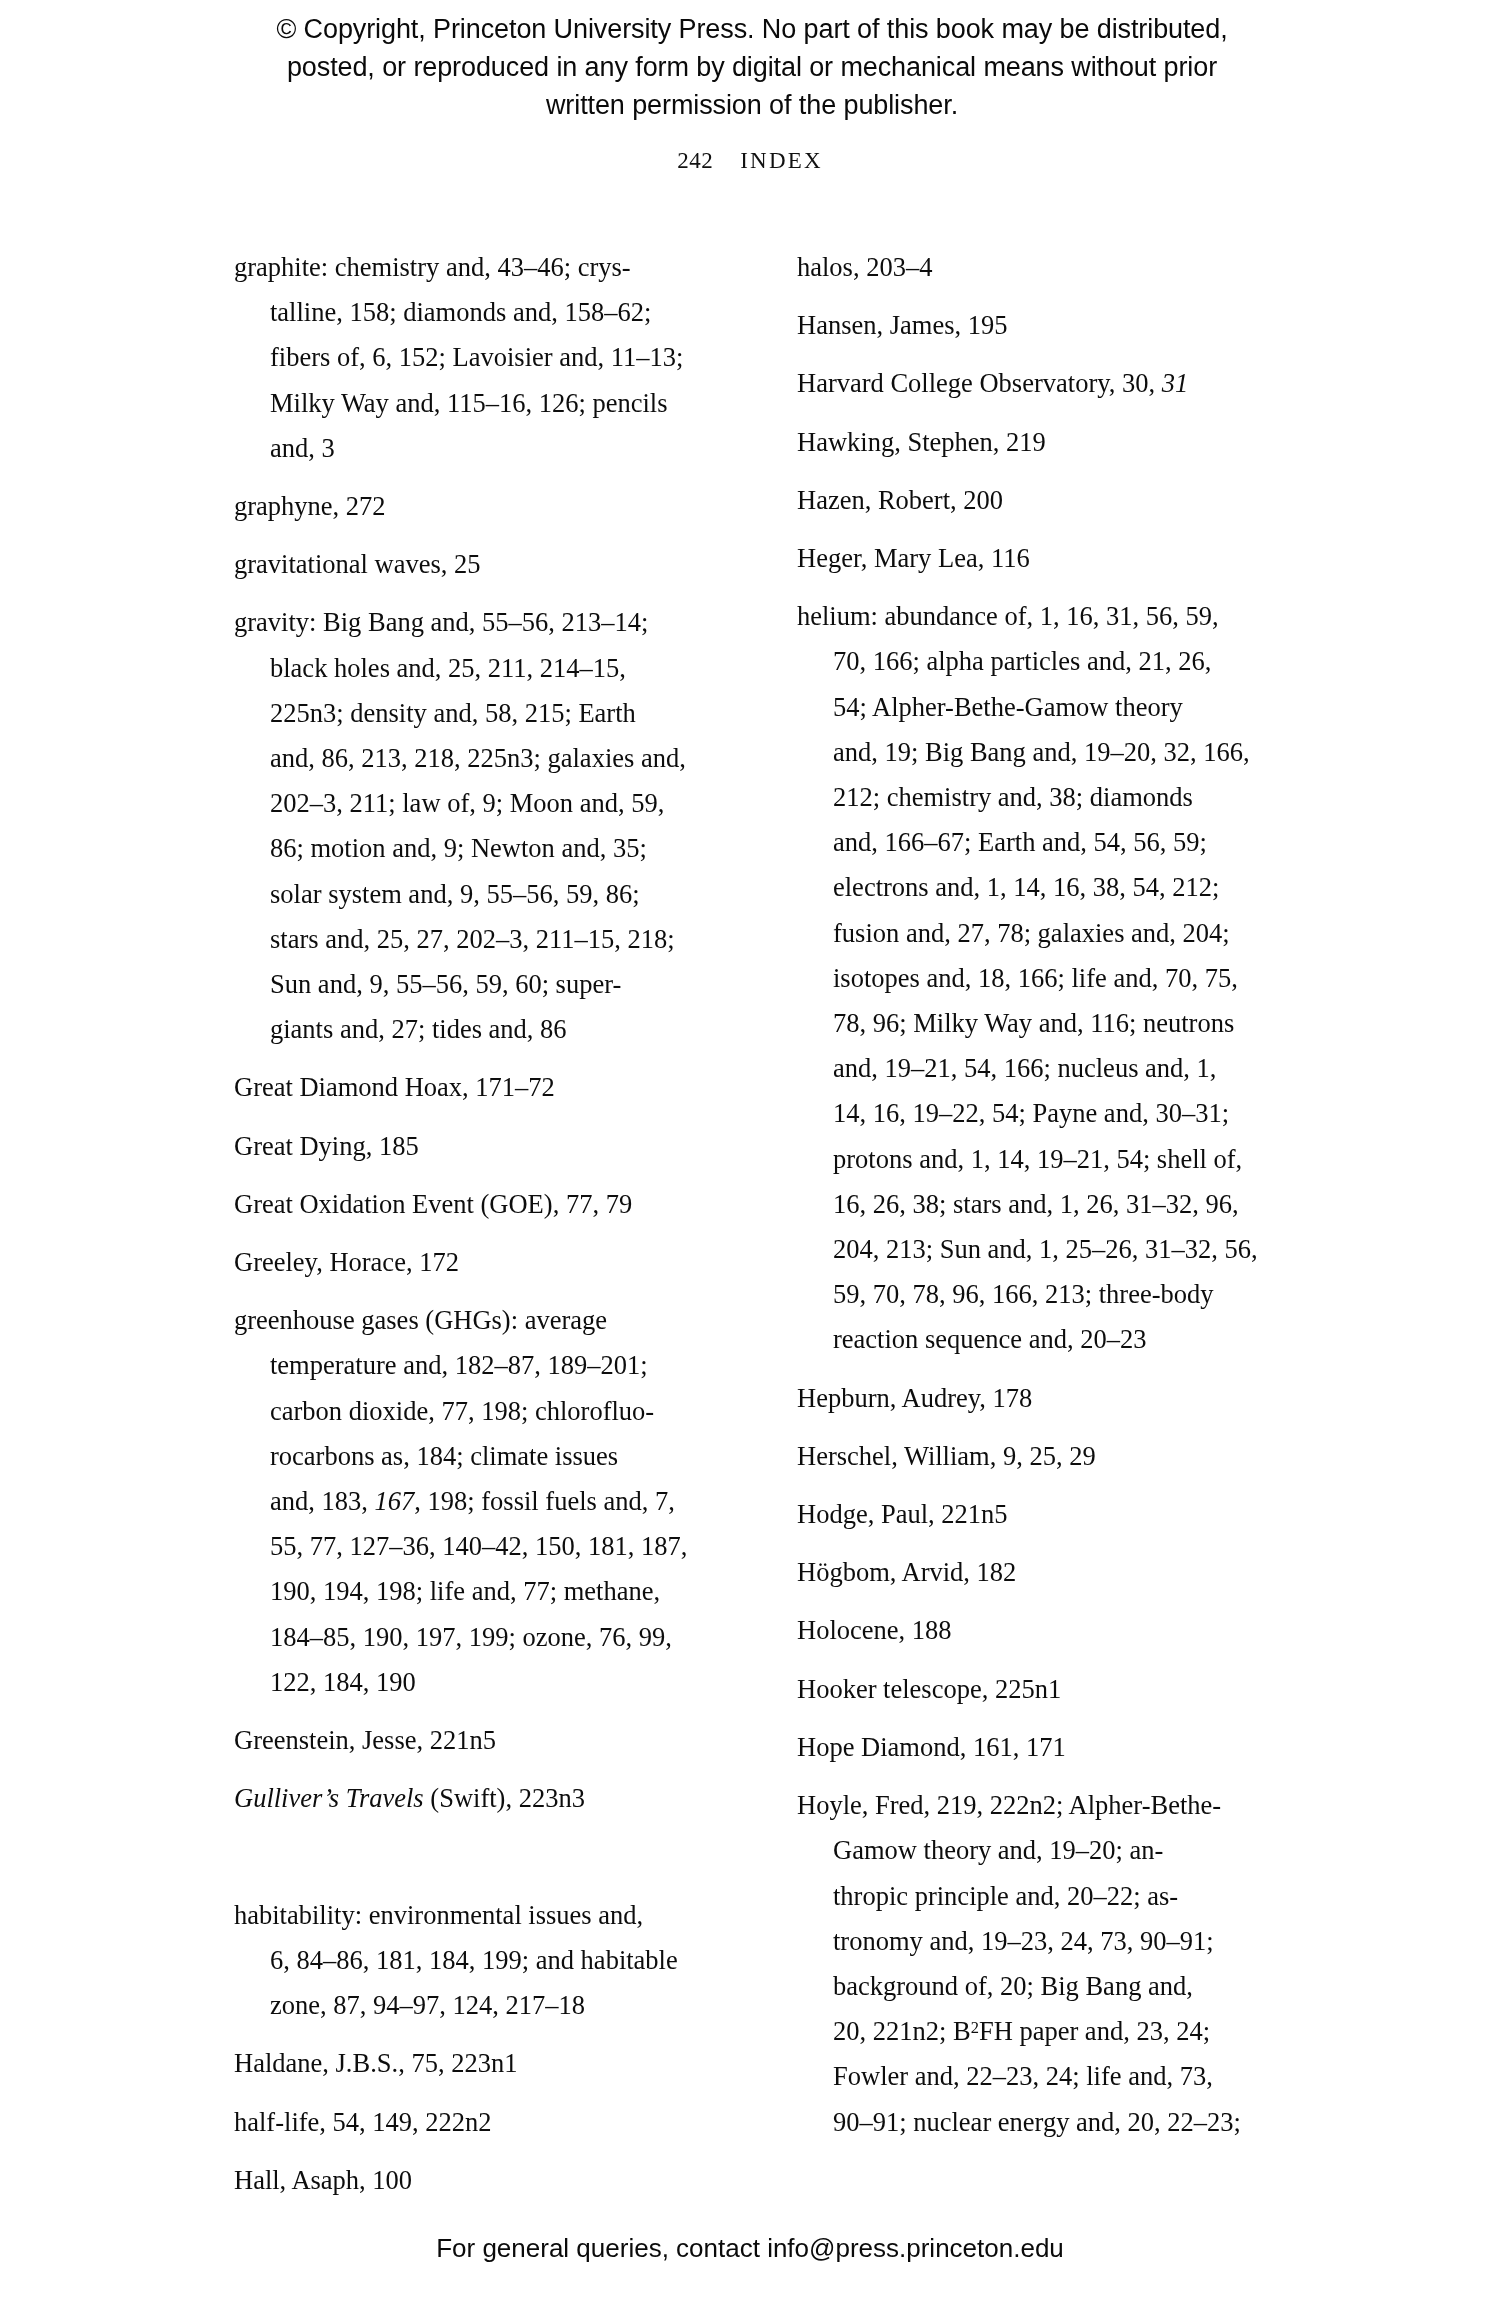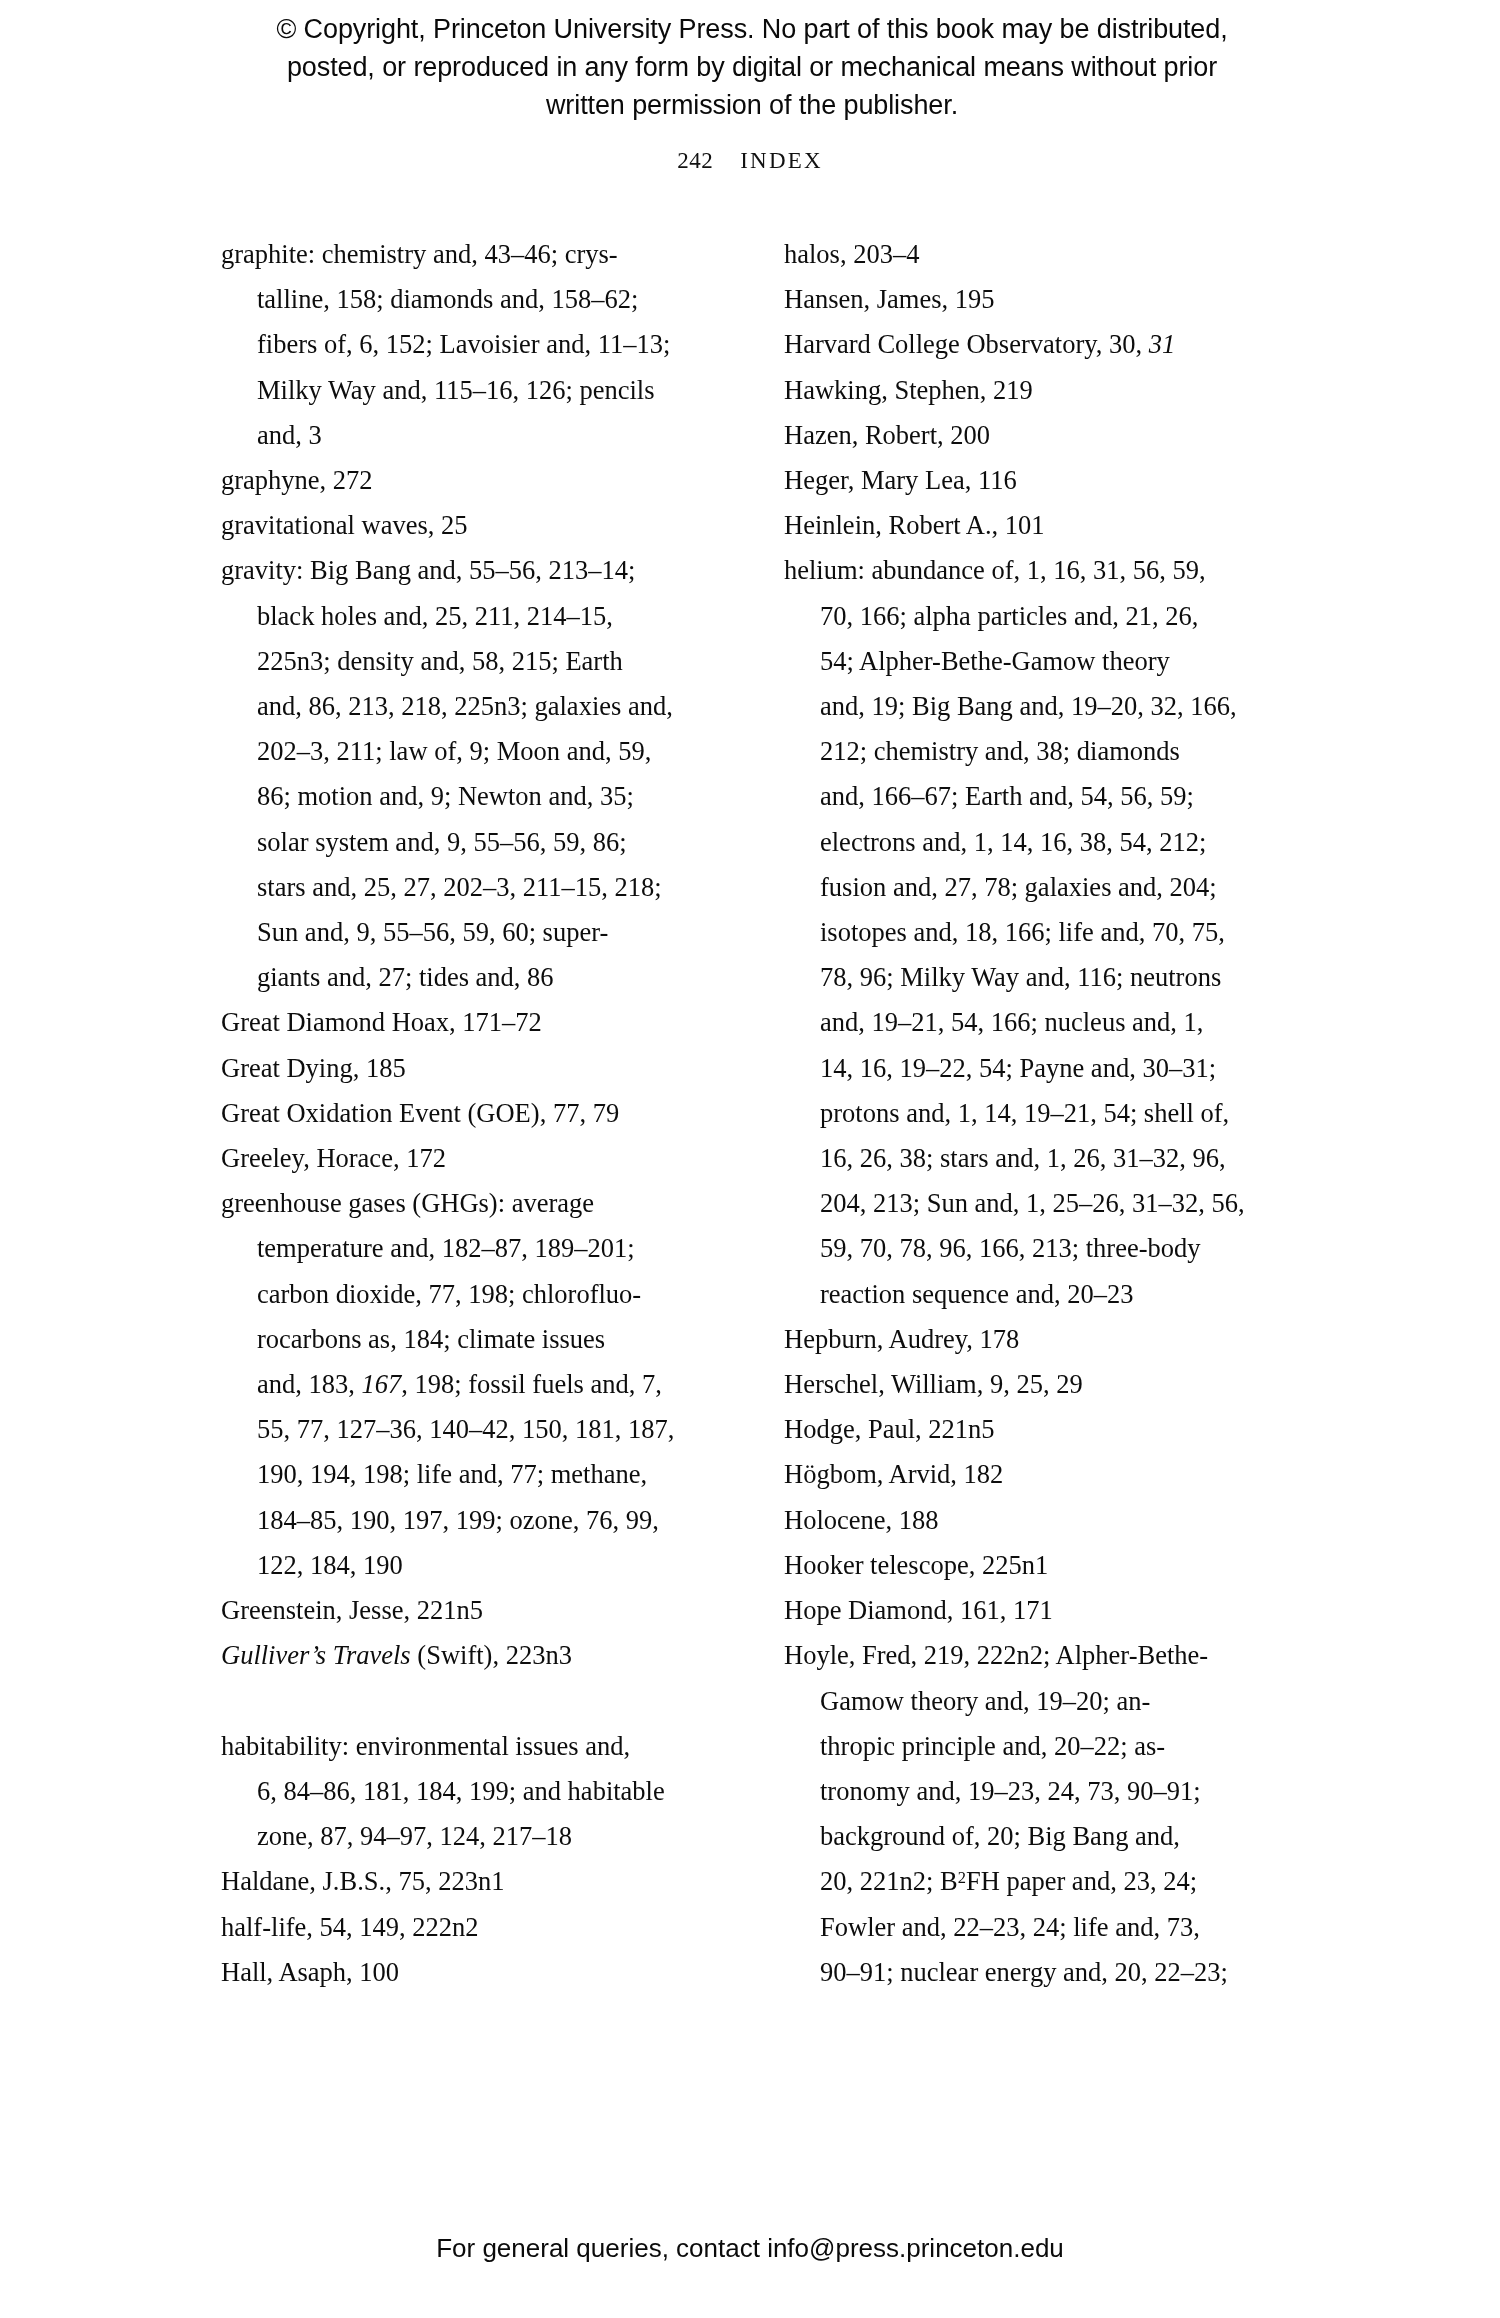--- a/index.html
+++ b/index.html
@@ -58,21 +58,21 @@
     position: absolute;
     top: 0;
     font-size: 26.5px;
     line-height: 45.2px;
     color: #0d0d0d;
   }
   .index-col.left  { left: 221px; width: 500px; }
   .index-col.right { left: 784px; width: 505px; }
 
   .entry {
-    margin: 0;
+    margin: 13px;
     padding-left: 36px;
     text-indent: -36px;
     white-space: pre-wrap;
   }
   .entry.blank {
     height: 45.2px;
     padding: 0;
     text-indent: 0;
   }
   .entry i { font-style: italic; }
@@ -145,21 +145,20 @@
       <p class="entry">half-life, 54, 149, 222n2</p>
       <p class="entry">Hall, Asaph, 100</p>
     </div>
   <div class="index-col right" id="right-col">
       <p class="entry">halos, 203–4</p>
       <p class="entry">Hansen, James, 195</p>
       <p class="entry">Harvard College Observatory, 30, <i>31</i></p>
       <p class="entry">Hawking, Stephen, 219</p>
       <p class="entry">Hazen, Robert, 200</p>
       <p class="entry">Heger, Mary Lea, 116</p>
-      <p class="entry">Heinlein, Robert A., 101</p>
       <p class="entry">helium: abundance of, 1, 16, 31, 56, 59,
 70, 166; alpha particles and, 21, 26,
 54; Alpher-Bethe-Gamow theory
 and, 19; Big Bang and, 19–20, 32, 166,
 212; chemistry and, 38; diamonds
 and, 166–67; Earth and, 54, 56, 59;
 electrons and, 1, 14, 16, 38, 54, 212;
 fusion and, 27, 78; galaxies and, 204;
 isotopes and, 18, 166; life and, 70, 75,
 78, 96; Milky Way and, 116; neutrons

